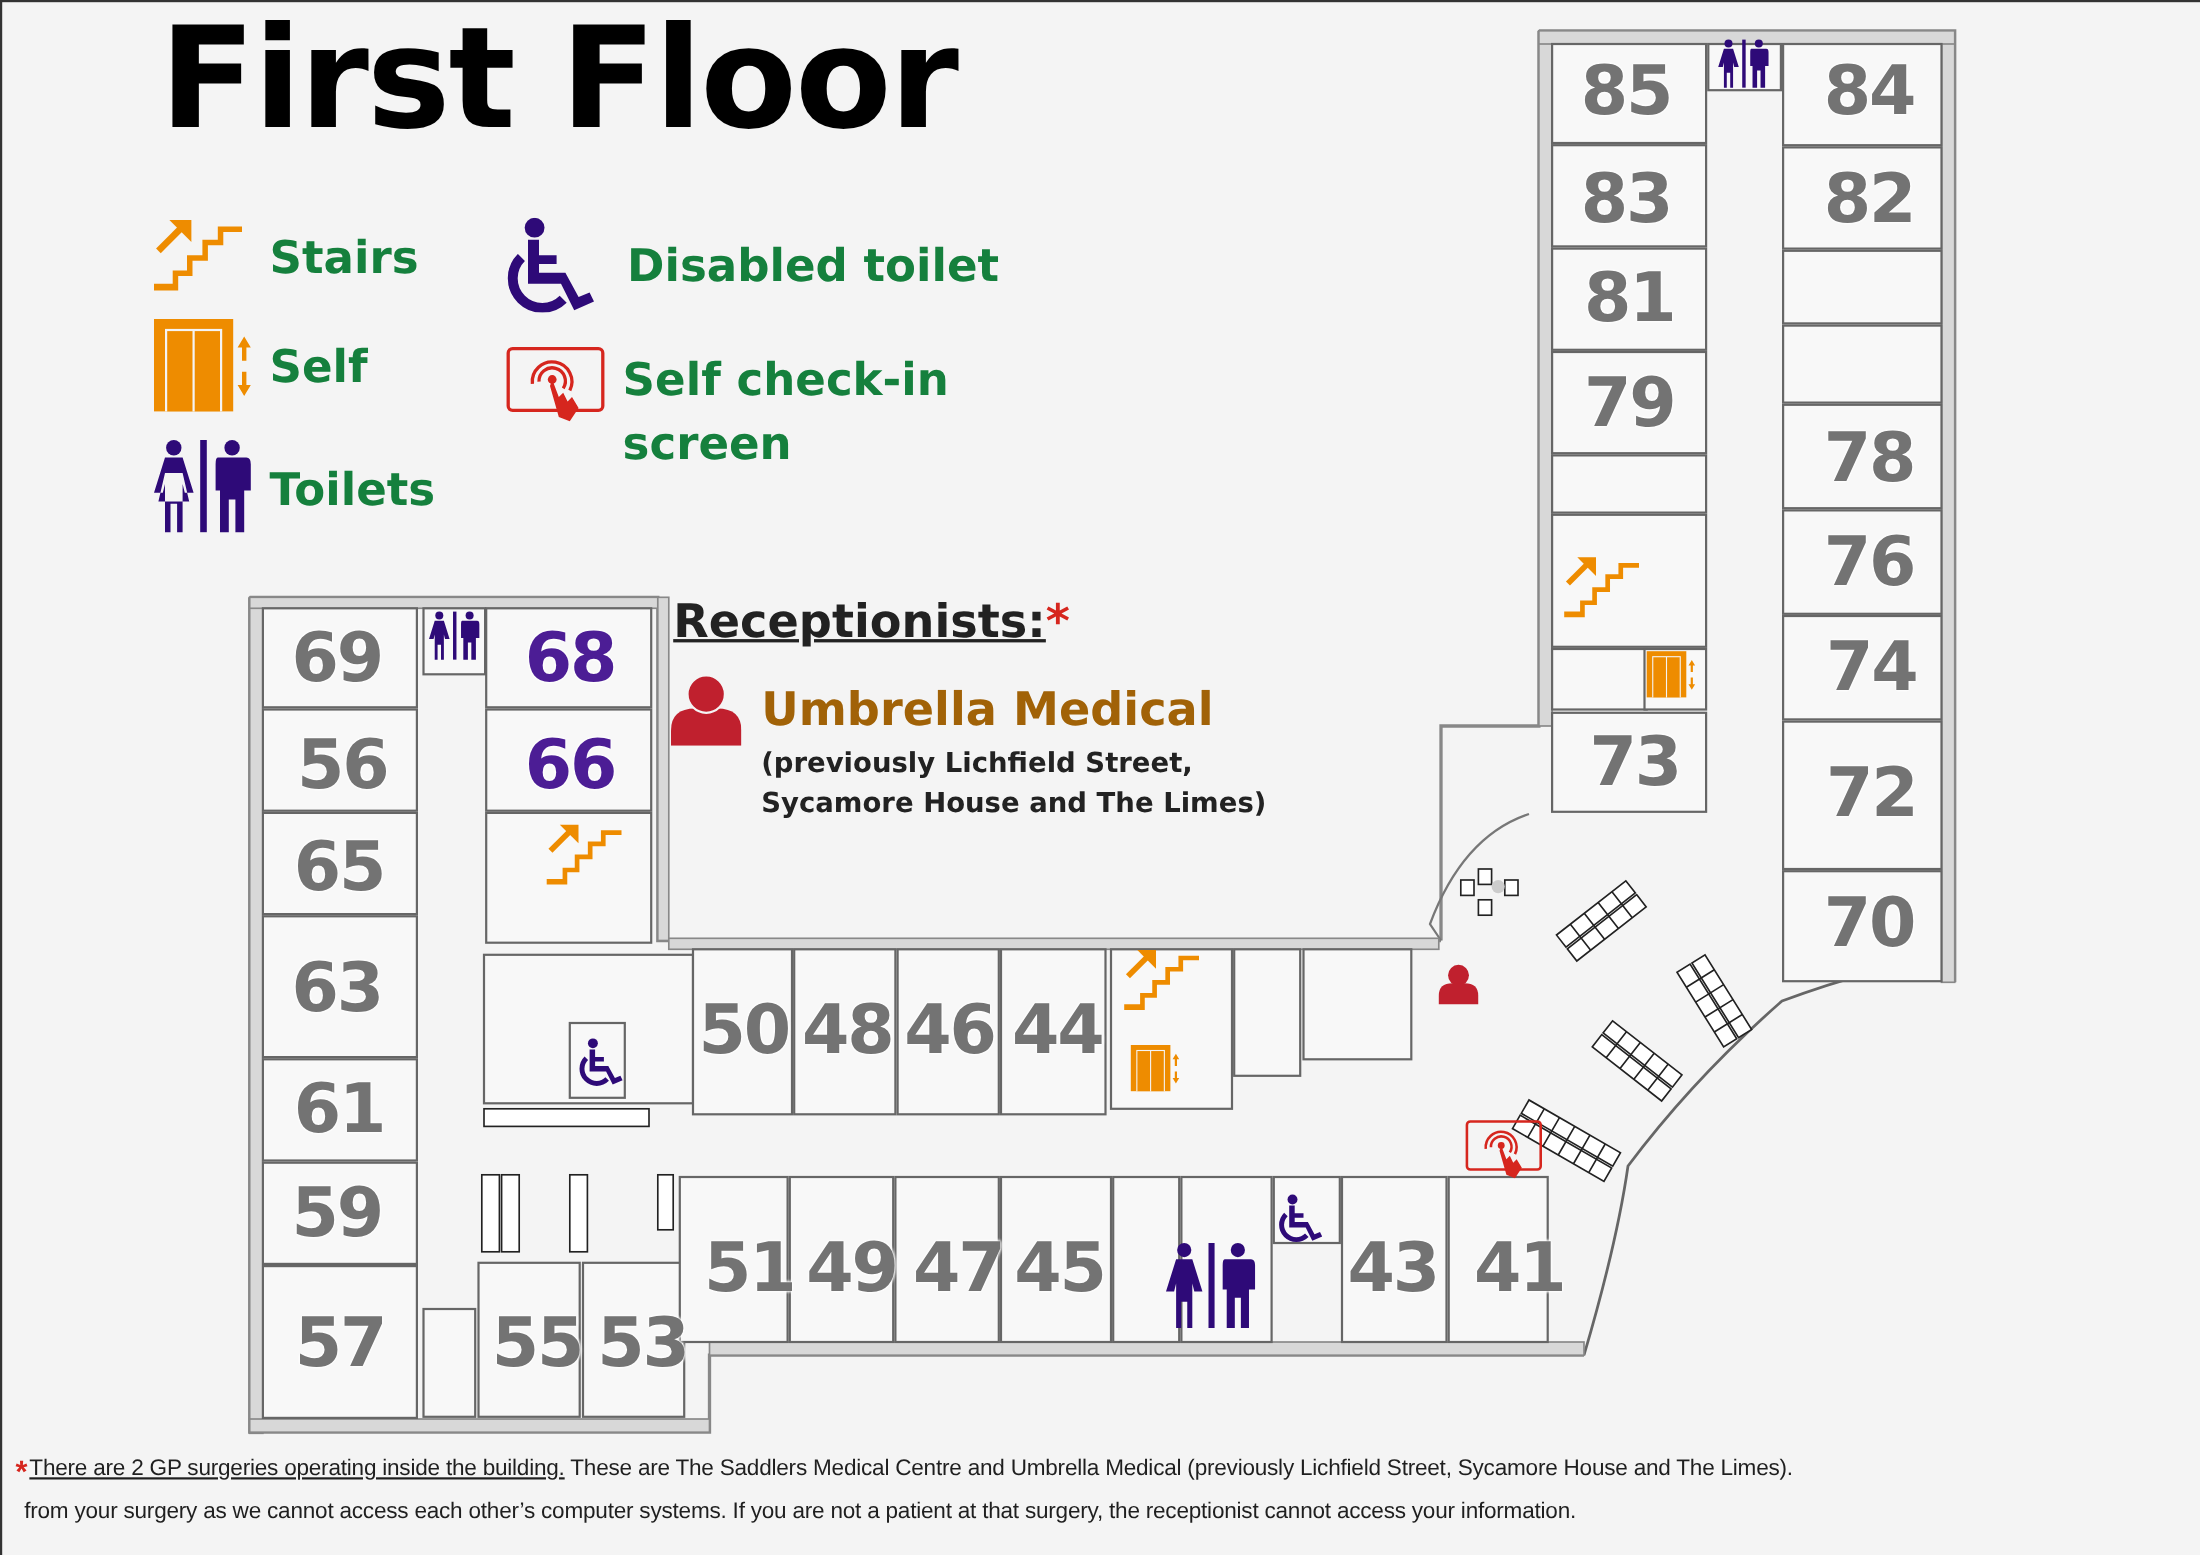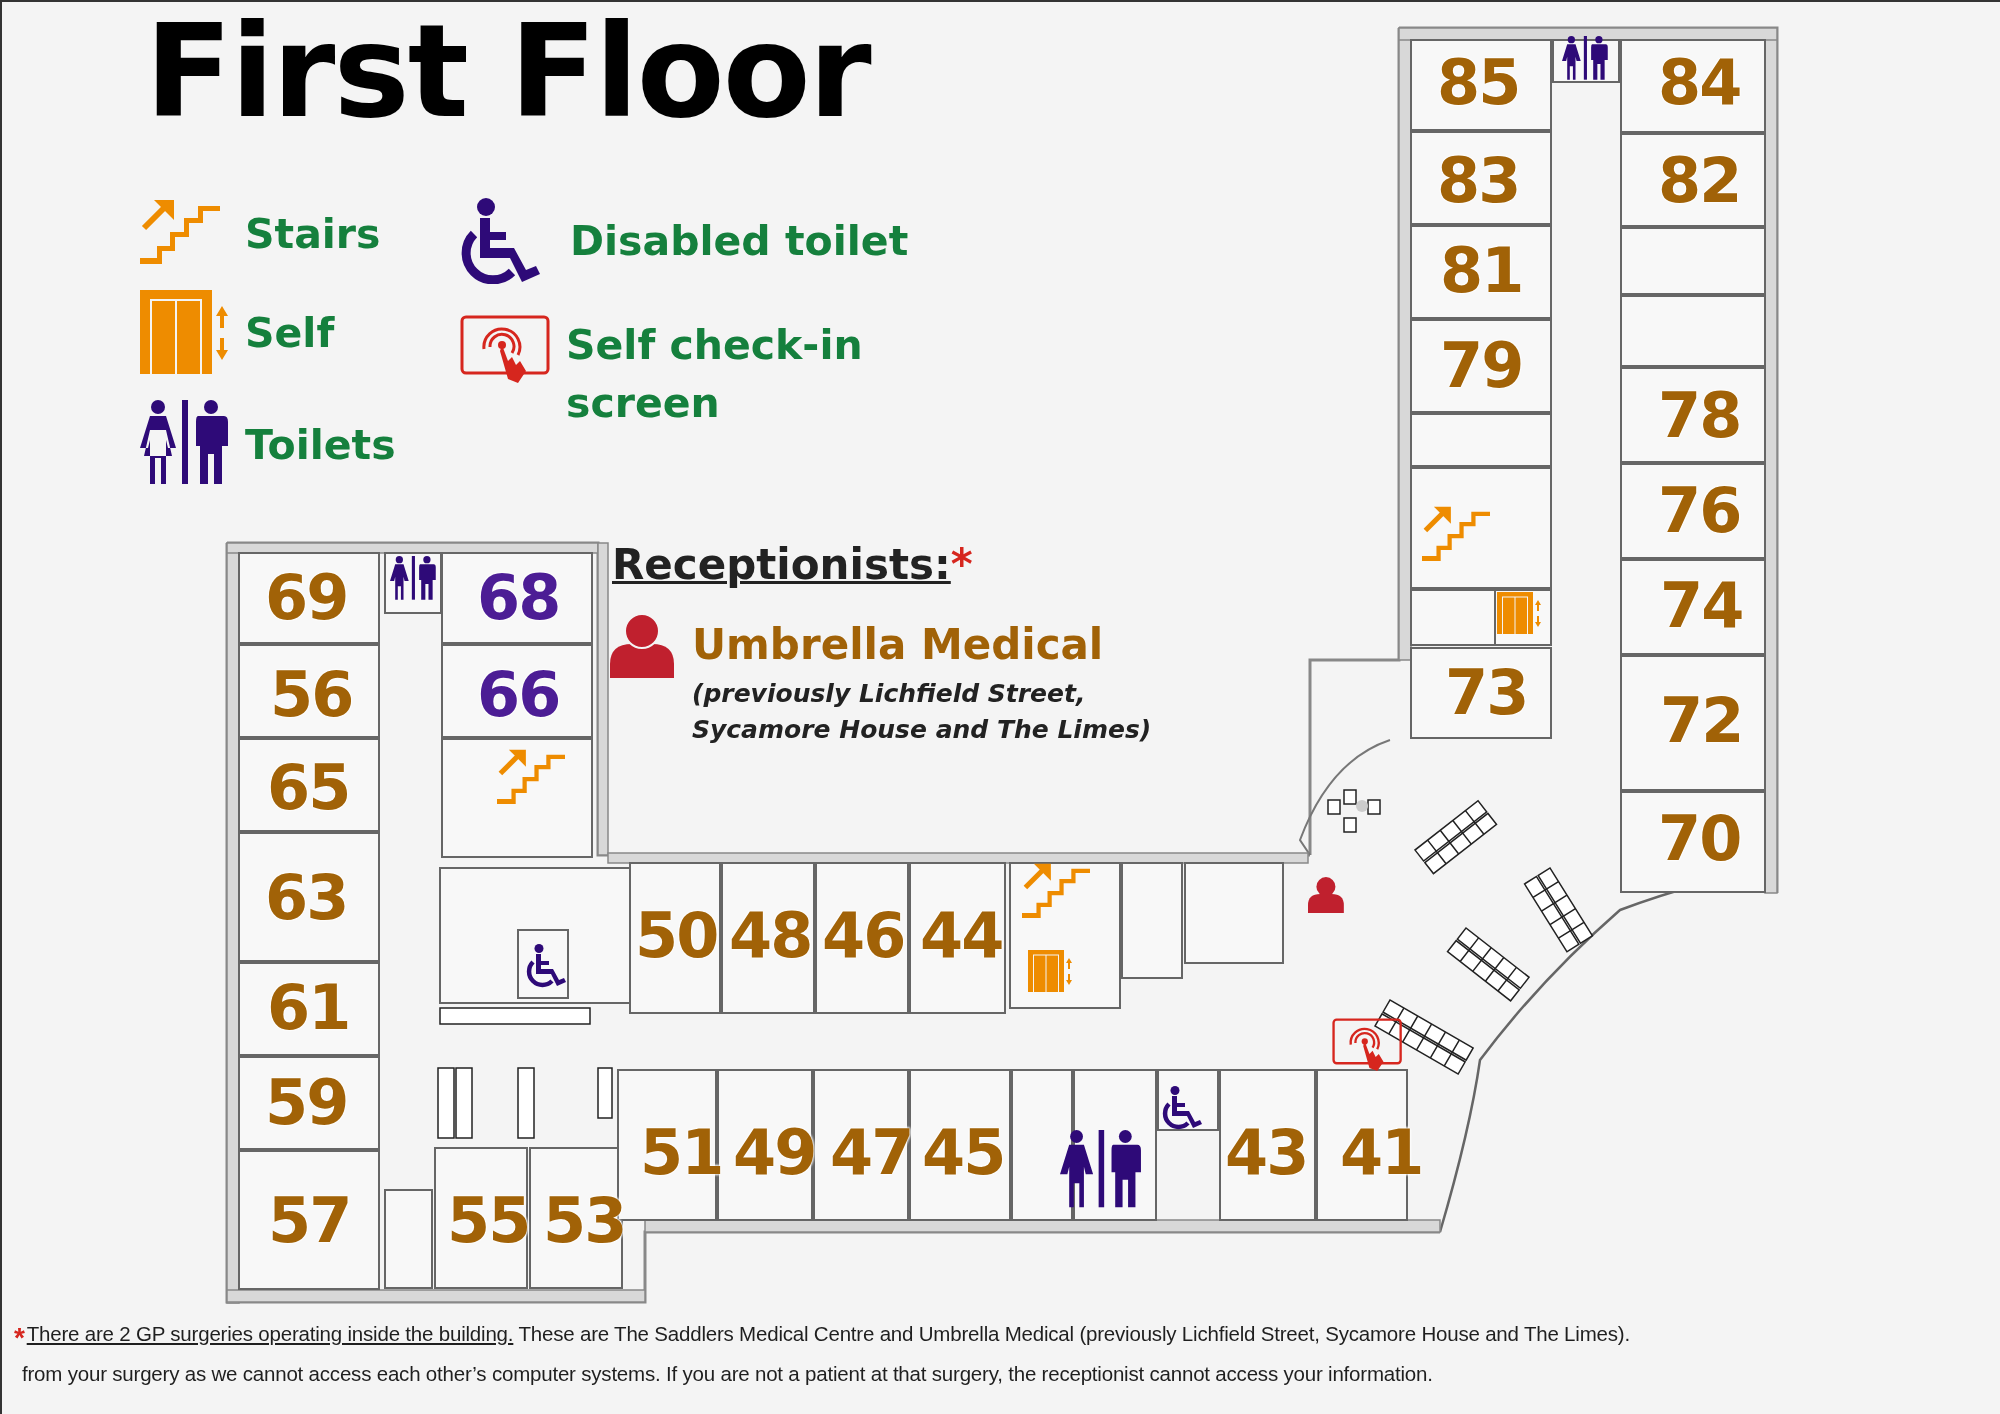--- a/index.html
+++ b/index.html
@@ -4,22 +4,22 @@
 <style>
   html,body{margin:0;padding:0;}
   body{width:2000px;height:1414px;background:#f4f4f4;position:relative;overflow:hidden;font-family:"DejaVu Sans","Liberation Sans",sans-serif;color:#1f1f1f;}
   .abs{position:absolute;}
   .frame{position:absolute;left:0;top:0;width:2000px;height:1414px;border-left:2px solid #333;border-top:2px solid #333;box-sizing:border-box;pointer-events:none;}
   .title{left:145px;top:8px;font-size:128px;font-weight:bold;letter-spacing:-2px;color:#000000;font-family:"DejaVu Sans",sans-serif;line-height:1;}
   .legend-label{font-size:41px;font-weight:bold;color:#15803d;line-height:1.35;}
   .recep-head{left:612px;top:540px;font-size:42px;font-weight:bold;text-decoration:underline;text-decoration-thickness:3px;color:#222;}
   .recep-head .star{color:#d6261e;text-decoration:none;display:inline-block;}
   .recep-name{left:692px;top:620px;font-size:42px;font-weight:bold;color:#a16207;}
-  .recep-sub{left:692px;top:676px;font-size:25px;font-weight:bold;color:#222;line-height:1.45;font-style:italic;}
-  .room{position:absolute;font-weight:bold;color:#a16207;font-size:62px;line-height:1;letter-spacing:-2px;-webkit-text-stroke:0px;text-shadow:0 0 3px #fff,0 0 3px #fff,0 0 3px #fff;}
+  .recep-sub{left:692px;top:676px;font-size:25px;font-weight:bold;color:#222;line-height:1.45;}
+  .room{position:absolute;font-weight:bold;color:#737373;font-size:62px;line-height:1;letter-spacing:-2px;-webkit-text-stroke:0px;text-shadow:0 0 3px #fff,0 0 3px #fff,0 0 3px #fff;}
   .room.grey{color:#4c1d95;}
   .footnote{left:14px;top:1318px;width:1985px;font-size:20.5px;color:#1f1f1f;line-height:1.45;font-family:"Liberation Sans",sans-serif;letter-spacing:-0.2px;}
   .footnote .star{color:#d6261e;font-weight:bold;font-size:28px;vertical-align:-6px;margin-right:2px;}
   .footnote .u{text-decoration:underline;}
   svg.plan{position:absolute;left:0;top:0;}
 </style>
 </head>
 <body>
 
 <div class="frame"></div>

